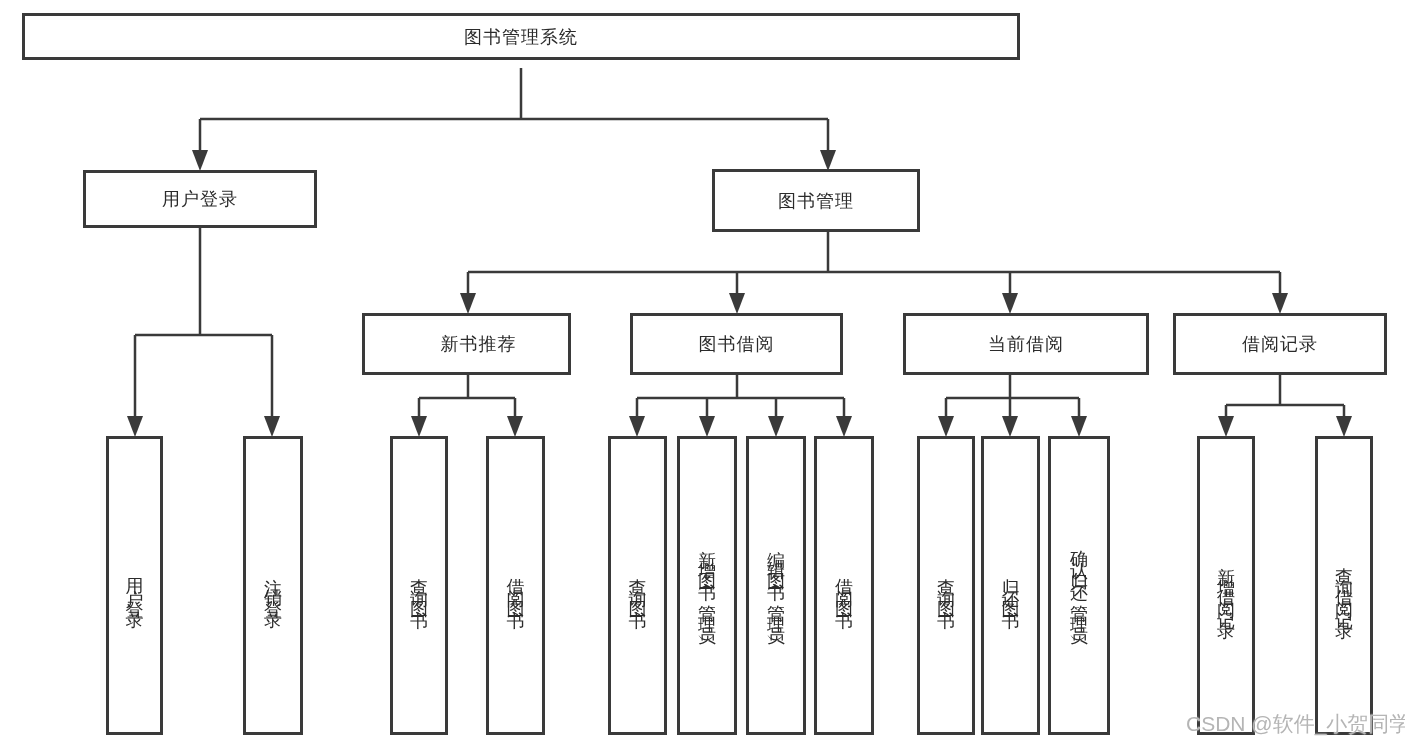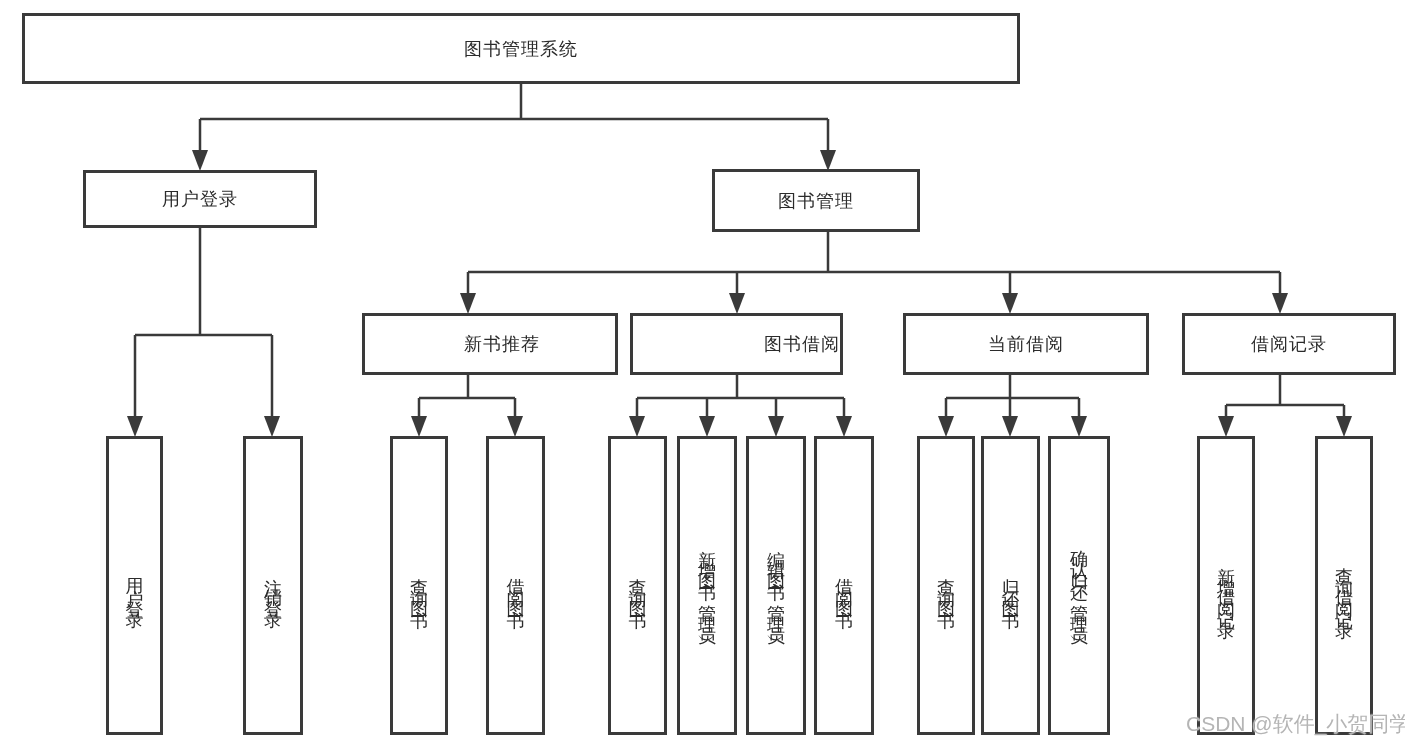--- a/index.html
+++ b/index.html
@@ -76,41 +76,41 @@
       <polygon points="836,416 852,416 844,437" fill="#3a3a3a"></polygon>
       <path d="M1010 375 V398 M946 398 H1079 M946 398 V418 M1010 398 V418 M1079 398 V418" fill="none" stroke="#3a3a3a" stroke-width="2.5"></path>
       <polygon points="938,416 954,416 946,437" fill="#3a3a3a"></polygon>
       <polygon points="1002,416 1018,416 1010,437" fill="#3a3a3a"></polygon>
       <polygon points="1071,416 1087,416 1079,437" fill="#3a3a3a"></polygon>
       <path d="M1280 375 V405 M1226 405 H1344 M1226 405 V418 M1344 405 V418" fill="none" stroke="#3a3a3a" stroke-width="2.5"></path>
       <polygon points="1218,416 1234,416 1226,437" fill="#3a3a3a"></polygon>
       <polygon points="1336,416 1352,416 1344,437" fill="#3a3a3a"></polygon>
     </svg>
 
-  <div class="node" style="left:22px; top:13px; width:998px; height:71px;">
+  <div class="node" style="left:22px; top:13px; width:998px; height:47px;">
     <span class="hlabel">图书管理系统</span>
   </div>
 
   <div class="node" style="left:83px; top:170px; width:234px; height:58px;">
     <span class="hlabel">用户登录</span>
   </div>
   <div class="node" style="left:712px; top:169px; width:208px; height:63px;">
     <span class="hlabel">图书管理</span>
   </div>
 
-  <div class="node" style="left:362px; top:313px; width:256px; height:62px;padding-left:24px;">
+  <div class="node" style="left:362px; top:313px; width:209px; height:62px;padding-left:24px;">
     <span class="hlabel">新书推荐</span>
   </div>
-  <div class="node" style="left:630px; top:313px; width:213px; height:62px;justify-content:flex-end;">
+  <div class="node" style="left:630px; top:313px; width:213px; height:62px;">
     <span class="hlabel">图书借阅</span>
   </div>
   <div class="node" style="left:903px; top:313px; width:246px; height:62px;">
     <span class="hlabel">当前借阅</span>
   </div>
-  <div class="node" style="left:1173px; top:313px; width:214px; height:62px;margin-left:9px;">
+  <div class="node" style="left:1173px; top:313px; width:214px; height:62px;">
     <span class="hlabel">借阅记录</span>
   </div>
 
   <div class="node leaf" style="left:106px; top:436px; width:57px; height:299px;">
     <span class="vlabel">用户登录</span>
   </div>
   <div class="node leaf" style="left:243px; top:436px; width:60px; height:299px;">
     <span class="vlabel">注销登录</span>
   </div>
   <div class="node leaf" style="left:390px; top:436px; width:58px; height:299px;">

